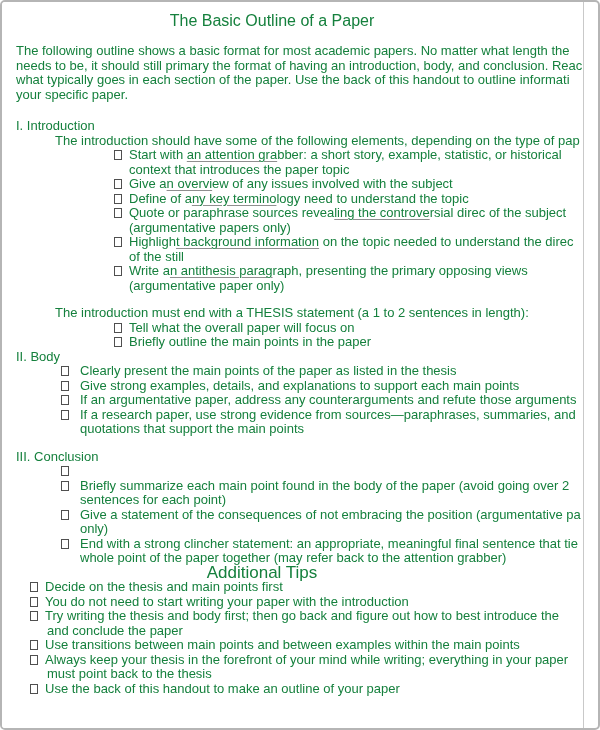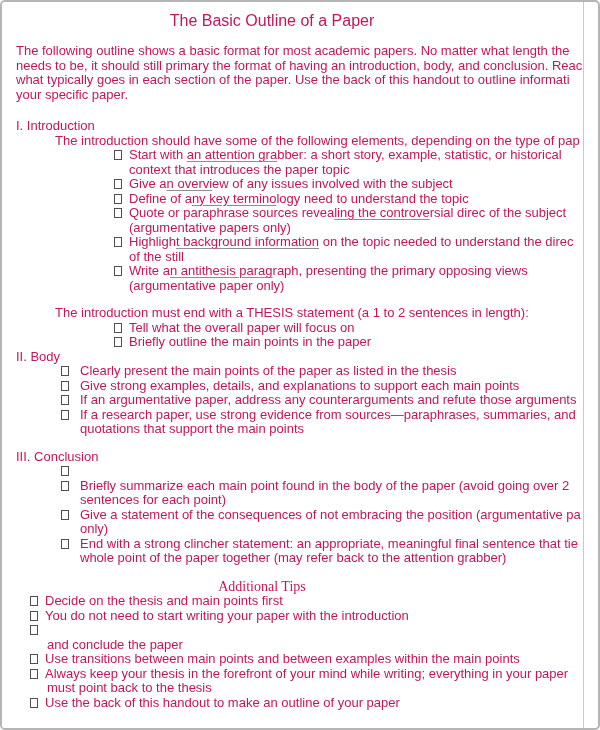--- a/index.html
+++ b/index.html
@@ -5,21 +5,21 @@
   html,body{margin:0;padding:0;background:#ffffff;}
   .frame{
     box-sizing:border-box;
     position:relative;
     width:600px;height:730px;
     border:2px solid #b5b5b5;
     border-radius:5px;
     background:#ffffff;
     overflow:hidden;
     font-family:"Liberation Sans",sans-serif;
-    color:#be185d;
+    color:#15803d;
     padding-left:36px;
   }
   .page{
     position:absolute;
     top:0;left:0;bottom:0;
     width:581px;
     border-right:1px solid #c9c9c9;
     overflow:hidden;
     background:#ffffff;
   }
@@ -79,24 +79,24 @@
         <div class="line" style="padding-left: 59px;"><span class="cb" style="margin-right: 11px;"></span><span>If a research paper, use strong evidence from sources—paraphrases, summaries, and</span></div>
         <div class="line" style="padding-left: 78px;"><span>quotations that support the main points</span></div>
         <div class="line" style="margin-top: 13px; padding-left: 14px;"><span>III. Conclusion</span></div>
         <div class="line" style="padding-left: 59px;"><span class="cb" style="margin-right: 11px;"></span></div>
         <div class="line" style="padding-left: 59px;"><span class="cb" style="margin-right: 11px;"></span><span>Briefly summarize each main point found in the body of the paper (avoid going over 2</span></div>
         <div class="line" style="padding-left: 78px;"><span>sentences for each point)</span></div>
         <div class="line" style="padding-left: 59px;"><span class="cb" style="margin-right: 11px;"></span><span>Give a statement of the consequences of not embracing the position (argumentative pa</span></div>
         <div class="line" style="padding-left: 78px;"><span>only)</span></div>
         <div class="line" style="padding-left: 59px;"><span class="cb" style="margin-right: 11px;"></span><span>End with a strong clincher statement: an appropriate, meaningful final sentence that tie</span></div>
         <div class="line" style="padding-left: 78px;"><span>whole point of the paper together (may refer back to the attention grabber)</span></div>
-        <div class="line center" style="margin-top: 14px; width: 520px; font-size: 14px; font-family: Liberation Serif, serif;"><span>Additional Tips</span></div>
+        <div class="line center" style="width: 520px; font-size: 17px;"><span>Additional Tips</span></div>
         <div class="line" style="padding-left: 28px;"><span class="cb" style="margin-right: 7px;"></span><span>Decide on the thesis and main points first</span></div>
         <div class="line" style="padding-left: 28px;"><span class="cb" style="margin-right: 7px;"></span><span>You do not need to start writing your paper with the introduction</span></div>
-        <div class="line" style="padding-left: 28px;"><span class="cb" style="margin-right: 7px;"></span></div>
+        <div class="line" style="padding-left: 28px;"><span class="cb" style="margin-right: 7px;"></span><span>Try writing the thesis and body first; then go back and figure out how to best introduce the</span></div>
         <div class="line" style="padding-left: 45px;"><span>and conclude the paper</span></div>
         <div class="line" style="padding-left: 28px;"><span class="cb" style="margin-right: 7px;"></span><span>Use transitions between main points and between examples within the main points</span></div>
         <div class="line" style="padding-left: 28px;"><span class="cb" style="margin-right: 7px;"></span><span>Always keep your thesis in the forefront of your mind while writing; everything in your paper</span></div>
         <div class="line" style="padding-left: 45px;"><span>must point back to the thesis</span></div>
         <div class="line" style="padding-left: 28px;"><span class="cb" style="margin-right: 7px;"></span><span>Use the back of this handout to make an outline of your paper</span></div>
       </div>
   </div>
 </div>
 
 </body></html>

